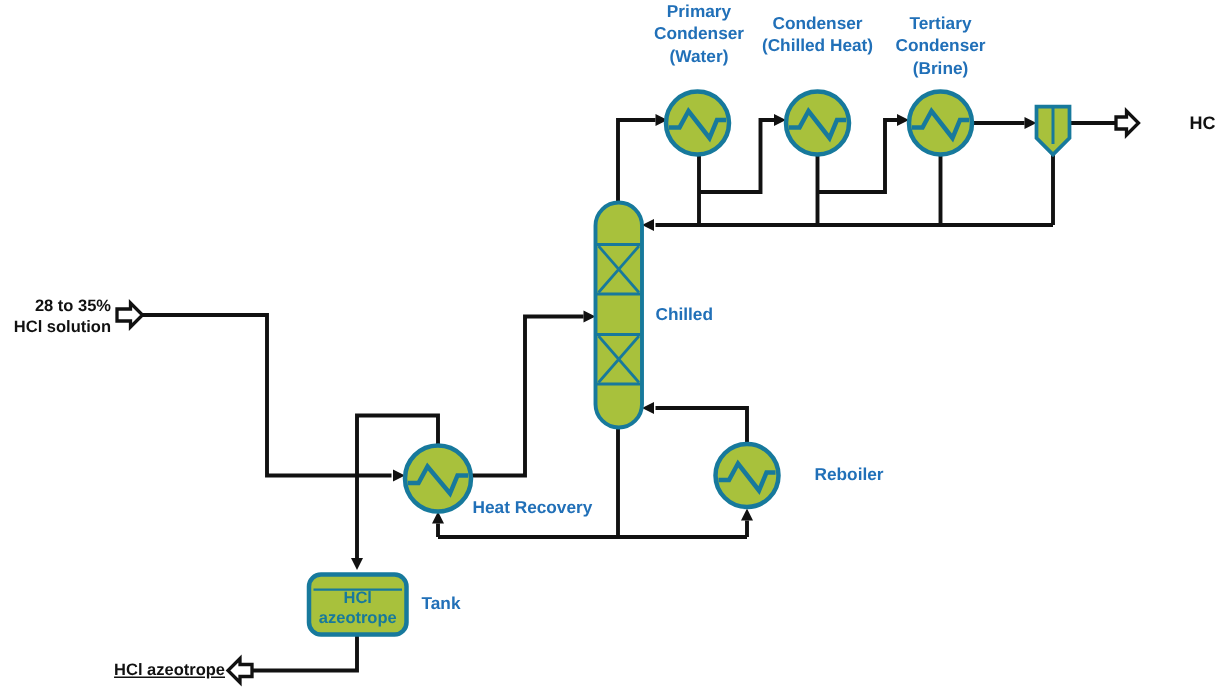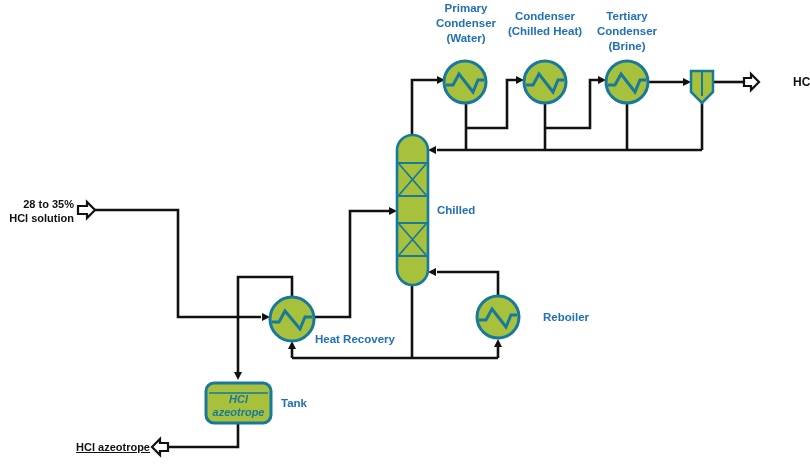--- a/index.html
+++ b/index.html
@@ -5,21 +5,21 @@
   html,body{margin:0;padding:0;background:#fff;}
   #stage{
     position:relative;width:810px;height:464px;background:#ffffff;
     font-family:"Liberation Sans", sans-serif;overflow:hidden;
   }
   #stage svg{position:absolute;left:0;top:0;}
   .lbl{position:absolute;font-weight:bold;white-space:nowrap;}
   .lbl-blue{color:#2170b8;font-size:11.5px;line-height:15px;text-align:center;}
   .lbl-blue div{white-space:nowrap;}
   .lbl-black{color:#111;font-size:11px;line-height:14px;}
-  .lbl-teal{color:#17799c;font-size:11px;line-height:13px;text-align:center;font-style:italic;}
+  .lbl-teal{color:#17799c;font-size:11px;line-height:13px;text-align:center;}
   .ta-r{text-align:right;}
   .single{font-size:11.5px;}
 </style>
 </head>
 <body>
 
 <div id="stage">
 
 <svg width="810" height="464" viewBox="0 0 810 464">
 

